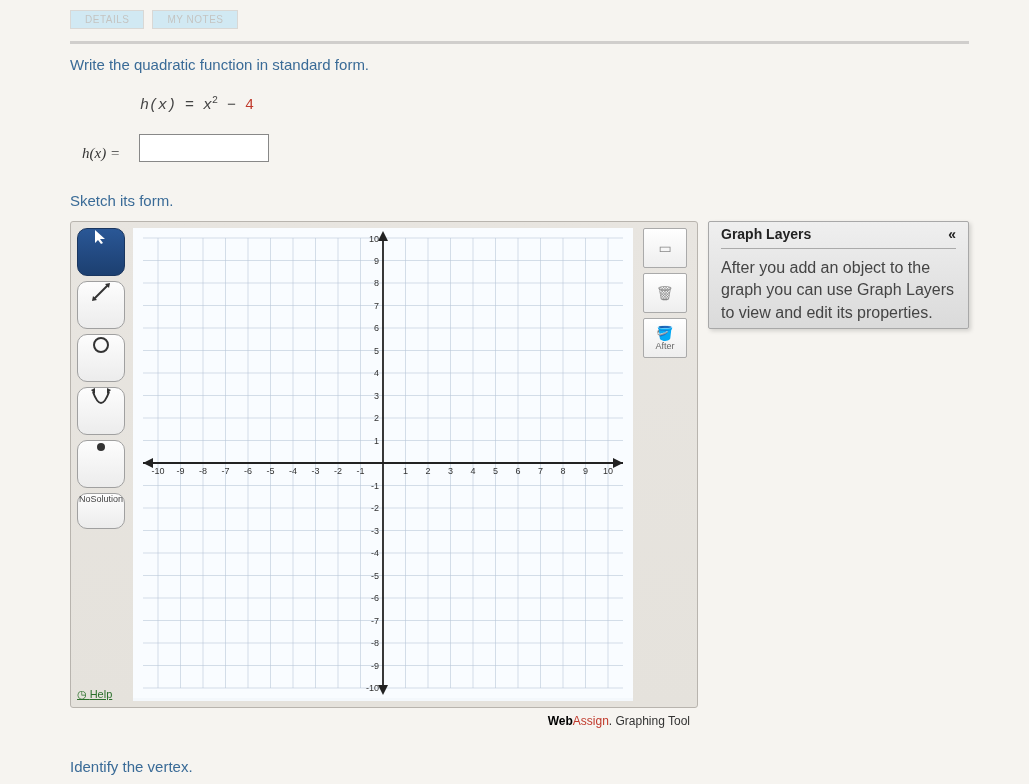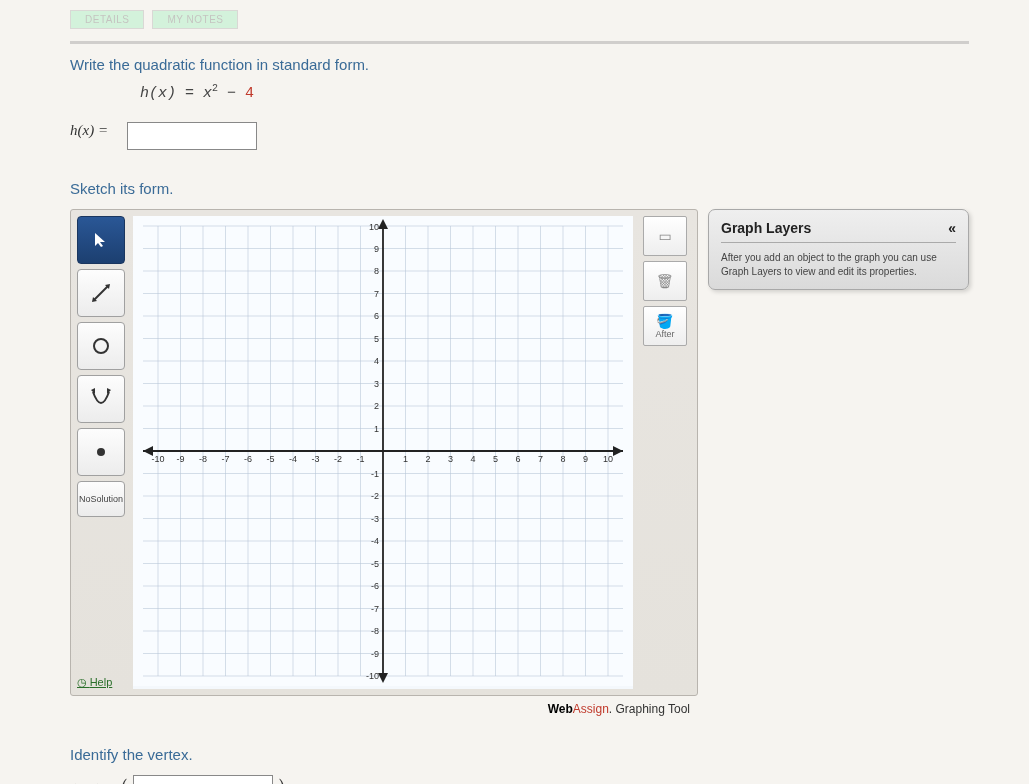--- a/index.html
+++ b/index.html
@@ -19,51 +19,52 @@
     display: flex;
     gap: 8px;
     margin-bottom: 12px;
     opacity: 0.3;
   }
   .top-tab {
     border: 1px solid #999;
     padding: 3px 14px;
     font-size: 10px;
     color: #555;
-    background: #86efac;
+    background: #7dd3fc;
     letter-spacing: 0.5px;
   }
   .section-container {
     border-top: 3px solid #d0cecc;
     padding-top: 12px;
     margin-bottom: 18px;
   }
   .prompt {
     color: #3a6b97;
     font-size: 15px;
-    margin-bottom: 10px;
+    margin-bottom: 22px;
   }
   .func-eq {
     font-family: Liberation Mono, monospace;
     font-style: italic;
     color: #444;
     margin-left: 70px;
     margin-bottom: 20px;
     font-size: 15px;
   }
   .func-eq sup { font-style: normal; font-size: 10px; }
   .constred { color: #c0392b; font-style: normal; }
   .answer-row {
     display: flex;
-    align-items: flex-start;
+    align-items: flex-end;
     gap: 19px;
     margin-bottom: 30px;
     font-family: Georgia, serif;
     font-style: italic;
     font-size: 15px;
+    margin-left: 12px;
   }
   .textfield {
     border: 1px solid #888;
     background: #fff;
     height: 28px;
     width: 130px;
     padding: 2px 4px;
     font-size: 14px;
   }
   .prompt2 { color: #3a6b97; font-size: 15px; margin-bottom: 12px; }
@@ -83,24 +84,24 @@
   .toolbar-left {
     width: 52px;
     display: flex;
     flex-direction: column;
     gap: 5px;
   }
   .tool-btn {
     width: 48px;
     height: 48px;
     border: 1px solid #a0a0a0;
-    border-radius: 4px;
+    border-radius: 10px;
     background: linear-gradient(#fdfdfd,#ececec);
     display: flex;
-    align-items: center;
+    align-items: flex-start;
     justify-content: center;
     font-size: 18px;
     cursor: pointer;
   }
   .tool-btn.selected {
     background: linear-gradient(#2a5796,#1c3f70);
     color: #fff;
     border-color: #1a365f;
   }
   .nosol {
@@ -137,32 +138,32 @@
     text-align: right;
     font-size: 12px;
     color: #333;
     padding: 6px 8px 0 0;
   }
   .branding b { color: #000; margin-left: 32px; }
   .branding .assign { color: #c0392b; font-weight: normal; }
   .layers-panel {
     background: linear-gradient(#efefef,#dadada);
     border: 1px solid #a8a8a8;
-    border-radius: 7px;
+    border-radius: 2px;
     width: 290px;
-    padding: 10px 12px;
+    padding: 4px 12px;
     box-shadow: 2px 2px 4px rgba(0,0,0,.15);
   }
   .layers-head {
     display:flex;justify-content:space-between;align-items:center;
     font-weight:bold;font-size:14px;color:#222;border-bottom:1px solid #aaa;
     padding-bottom:6px;margin-bottom:8px;
   }
   .layers-head .chev { font-size: 14px; cursor:pointer; }
-  .layers-body { font-size: 10px; color:#444; line-height:1.4; }
+  .layers-body { font-size: 16px; color:#444; line-height:1.4; }
   .vertex-row {
     display:flex;align-items:center;gap:4px;
     font-family: Georgia, serif; font-style: italic; font-size: 15px;
     margin-top: 6px;
   }
   .bigparen { font-size: 30px; font-style: normal; font-family: Georgia,serif; line-height: 20px; display:inline-block; transform: scaleX(0.6); }
   .sec3 { margin-top: 30px; }
 </style>
 </head>
 <body>

